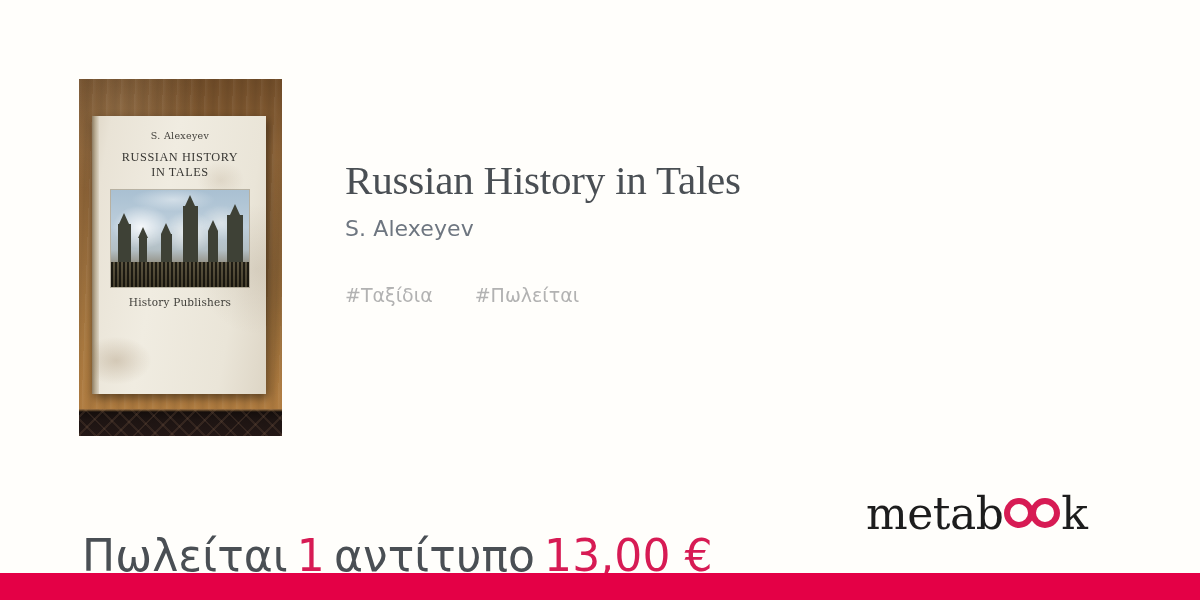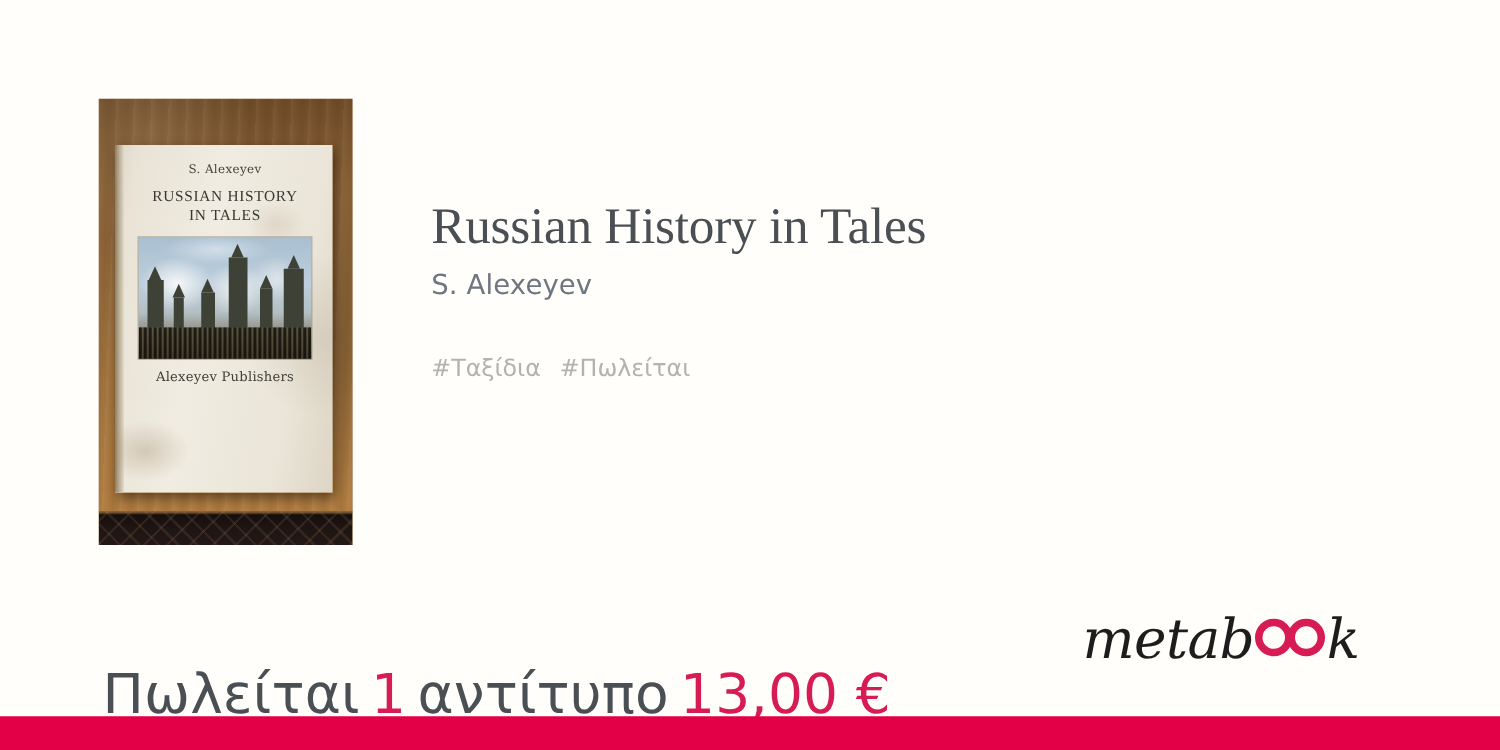--- a/index.html
+++ b/index.html
@@ -212,21 +212,21 @@
     font-size: 22px;
     font-weight: 400;
     color: #6e7680;
     letter-spacing: 0.1px;
   }
   .tags {
     margin-top: 43px;
     font-size: 19px;
     color: #b2b2b2;
   }
-  .tag { margin-right: 9px; }
+  .tag { margin-right: 36px; }
   .tag:last-child { margin-right: 0; }
 
   
   .price-row {
     position: absolute;
     left: 82px;
     top: 494px;
     font-size: 44px;
     color: #4a4f54;
     letter-spacing: 0.1px;
@@ -236,22 +236,21 @@
   .price-row .hl { color: #d71b54; }
   .price-row .sp { display: inline-block; width: 9px; }
 
   
   .logo {
     position: absolute;
     left: 866px;
     top: 490px;
     height: 46px;
     display: flex;
-    align-items: flex-start;
-    font-style: italic;
+    align-items: flex-end;
   }
   .logo-word {
     font-family: "DejaVu Serif", "Liberation Serif", serif;
     font-size: 44px;
     font-weight: 400;
     color: #1d1d1d;
     letter-spacing: -0.5px;
     line-height: 1;
     display: flex;
     align-items: baseline;
@@ -316,21 +315,21 @@
           <div class="sky"></div>
           <div class="tw tw1"></div>
           <div class="tw tw2"></div>
           <div class="tw tw3"></div>
           <div class="tw tw4"></div>
           <div class="tw tw5"></div>
           <div class="tw tw6"></div>
           <div class="crowd"></div>
         </div>
 
-        <div class="bk-pub">Alexeyev Publishers</div>
+        <div class="bk-pub">History Publishers</div>
       </div>
     </div>
   </div>
 
   <div class="info">
     <h1 class="title">Russian History in Tales</h1>
     <div class="author">S. Alexeyev</div>
     <div class="tags">
       <span class="tag">#Ταξίδια</span>
       <span class="tag">#Πωλείται</span>

